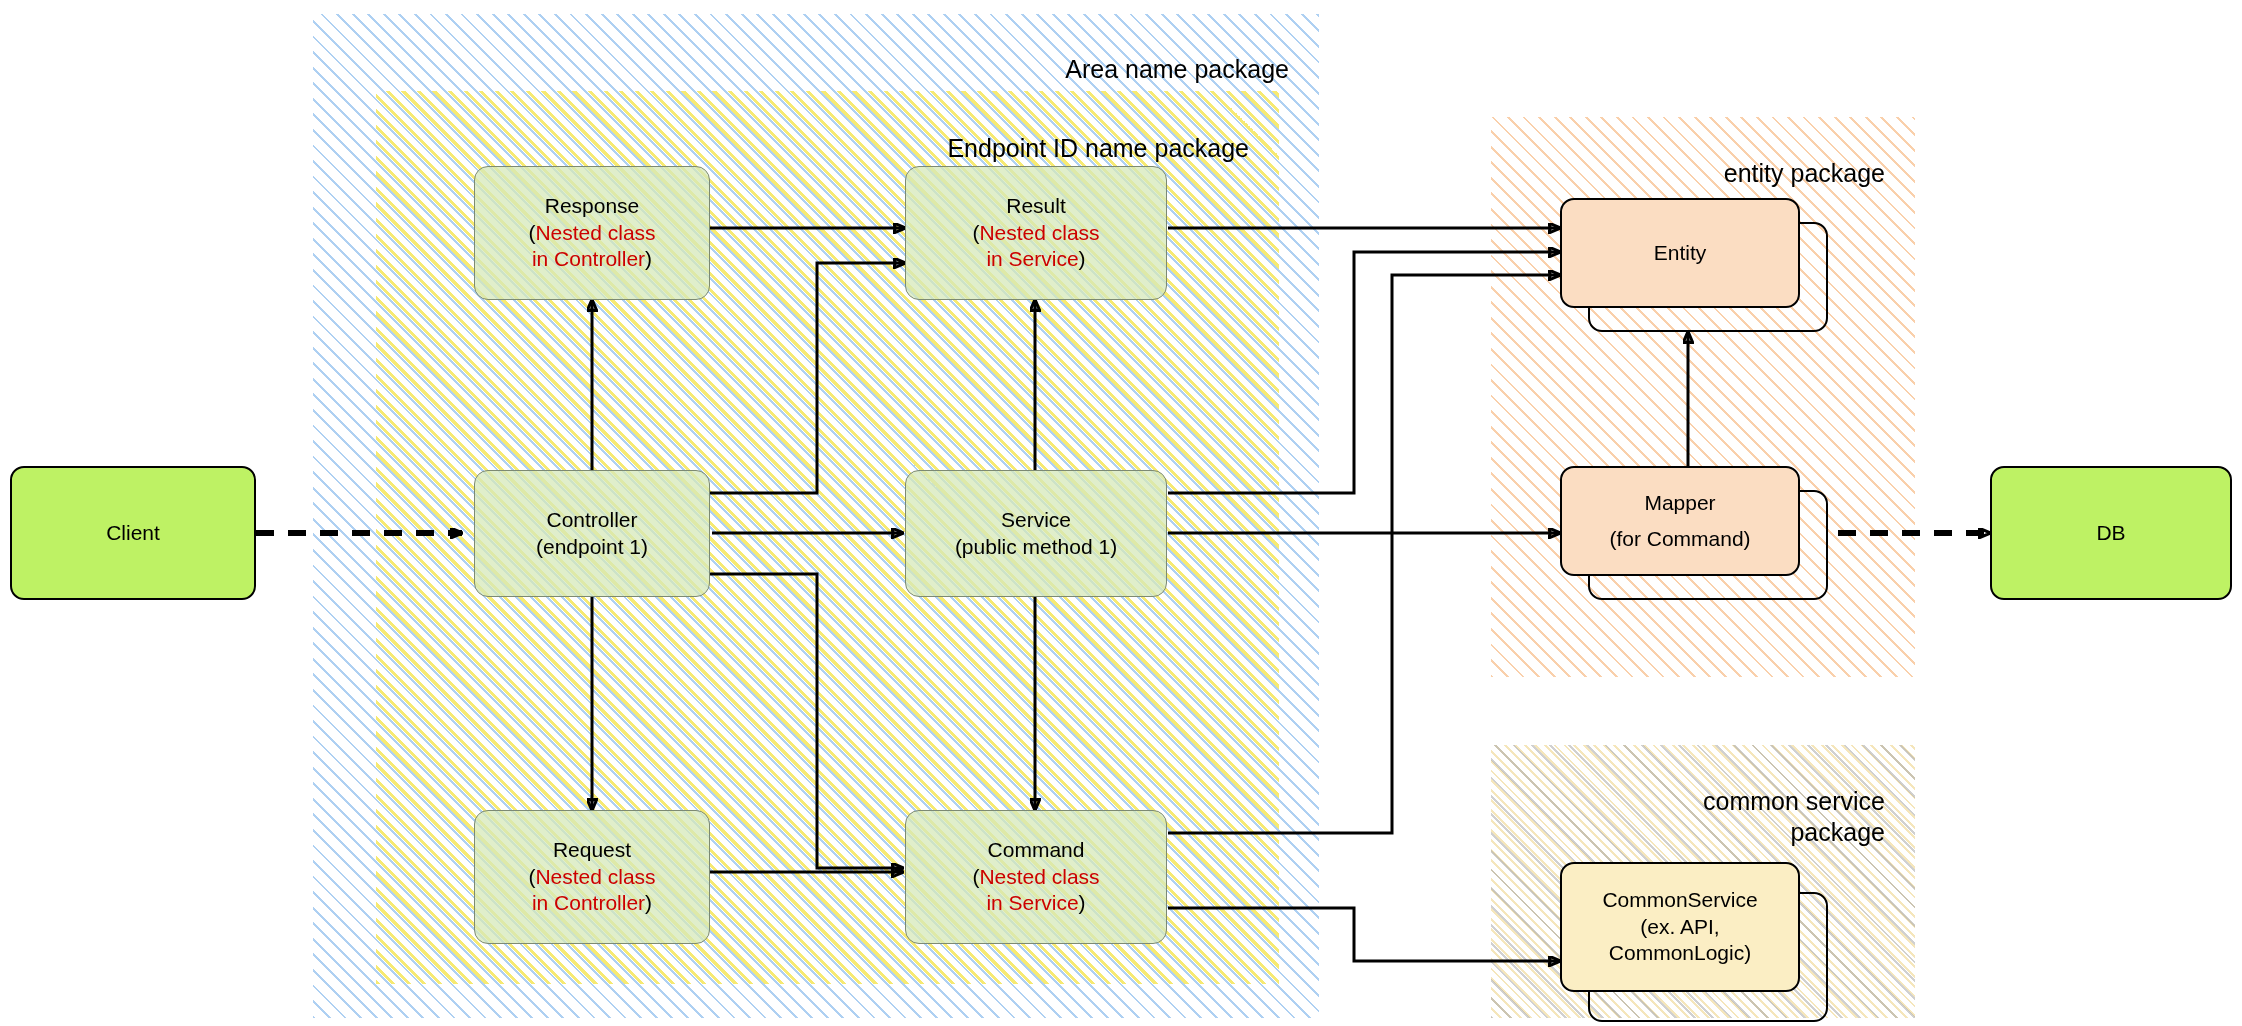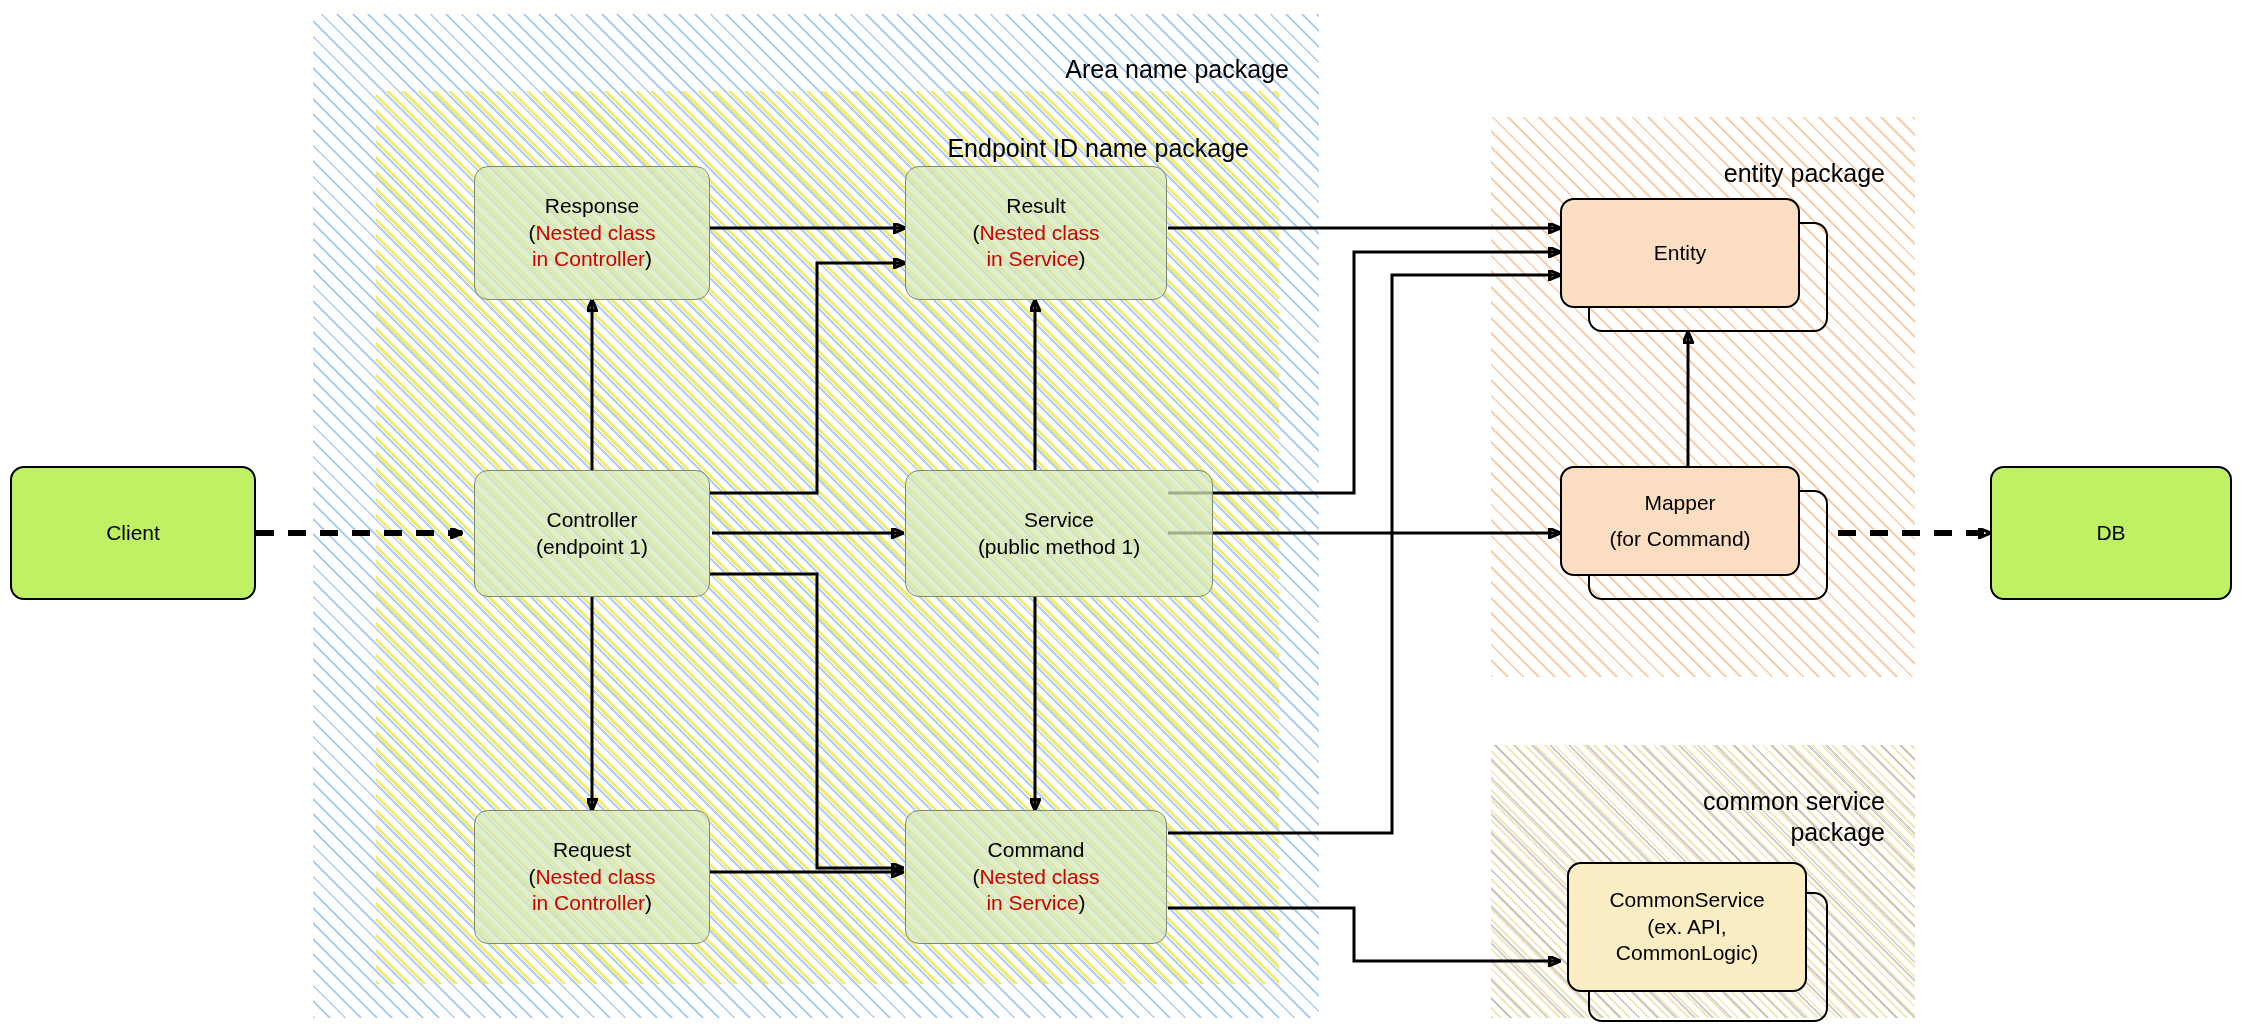--- a/index.html
+++ b/index.html
@@ -45,21 +45,21 @@
     border:1.6px solid #4d4d4d;border-radius:14px;
     display:flex;flex-direction:column;align-items:center;justify-content:center;
     font-size:21px;line-height:1.26;color:#000;text-align:center;z-index:6;
   }
   .node.plain{border-color:#000;border-width:2.2px;background:#bef264;}
   .node .red{color:#cc0000;}
   .node .ln{display:block;white-space:nowrap;}
 
   .green{background:rgba(213,232,186,.75);border-color:#7d8a73;}
   .peach{background:#fbddc2;border-color:#000;border-width:2.4px;}
-  .cream{background:#fbeec4;border-color:#000;border-width:2.4px;margin-left:7px;}
+  .cream{background:#fbeec4;border-color:#000;border-width:2.4px;}
 
   
   .stackcard{position:absolute;box-sizing:border-box;border:2.4px solid #000;
     border-radius:14px;background:transparent;z-index:5;}
 
   
   #wires{position:absolute;left:0;top:0;width:2242px;height:1026px;z-index:4;}
   #wires path,#wires line{fill:none;stroke:#000;stroke-width:3;}
   #wires .dash{stroke-width:6;stroke-dasharray:18 14;stroke-linecap:butt;}
 </style>
@@ -142,21 +142,21 @@
     <span class="ln">Result</span>
   <span class="ln">(<span class="red">Nested class</span></span>
       <span class="ln"><span class="red">in Service</span>)</span>
     </div>
 
   <div class="node green" style="left:474px;top:470px;width:236px;height:127px;">
     <span class="ln">Controller</span>
     <span class="ln">(endpoint 1)</span>
   </div>
 
-  <div class="node green" style="left:905px;top:470px;width:308px;height:127px;">
+  <div class="node green" style="left:905px;top:470px;width:262px;height:127px;">
     <span class="ln">Service</span>
     <span class="ln">(public method 1)</span>
   </div>
 
   <div class="node green" style="left:474px;top:810px;width:236px;height:134px;">
     <span class="ln">Request</span>
   <span class="ln">(<span class="red">Nested class</span></span>
       <span class="ln"><span class="red">in Controller</span>)</span>
     </div>
 

